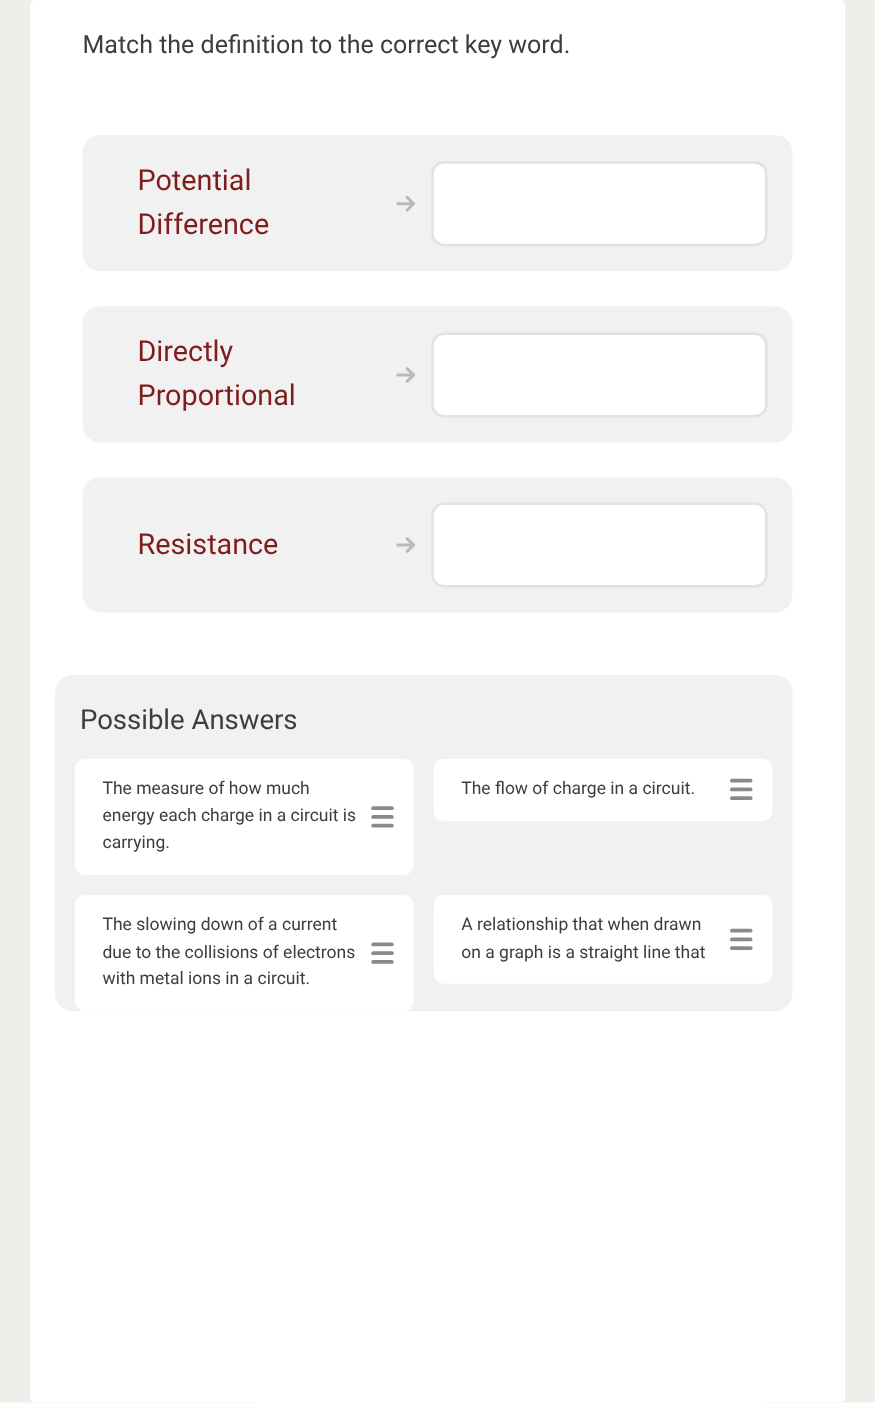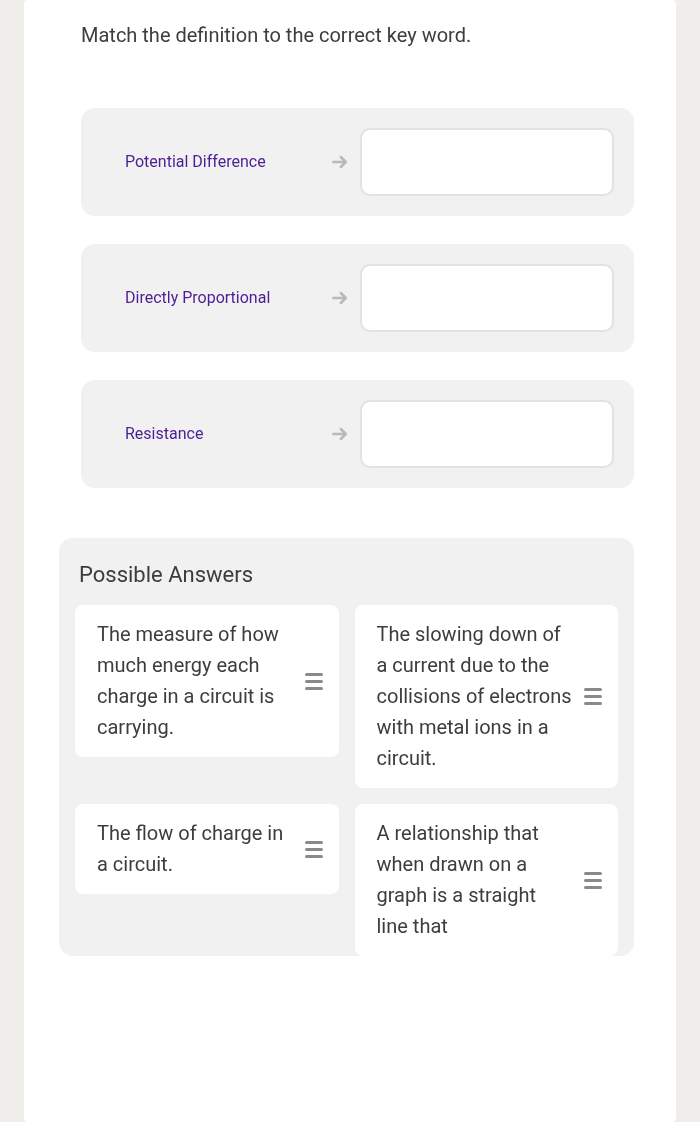--- a/index.html
+++ b/index.html
@@ -6,21 +6,21 @@
   html, body { width: 700px; height: 1122px; }
   body {
     background: #efeeea;
     font-family: -apple-system, BlinkMacSystemFont, "Segoe UI", Roboto, sans-serif;
     color: #3d3d3d;
     padding: 0 24px;
   }
   .card {
     background: #ffffff;
     border-radius: 4px;
-    padding: 22px 0 0 15px;
+    padding: 22px 0 0 0;
     min-height: 1122px;
     overflow: hidden;
   }
   .prompt {
     font-size: 20px;
     color: #3d3d3d;
     padding: 0 42px 60px 42px;
     line-height: 1.3;
   }
   .match-rows {
@@ -29,22 +29,22 @@
   .match-row {
     background: #f1f1f1;
     border-radius: 14px;
     display: flex;
     align-items: center;
     padding: 20px 20px 20px 44px;
     margin-bottom: 28px;
   }
   .match-label {
     flex: 0 0 195px;
-    font-size: 16px;
-    color: #4c1d95;
+    font-size: 23px;
+    color: #7f1d1d;
     line-height: 1.5;
   }
   .arrow-wrap {
     flex: 0 0 40px;
     display: flex;
     align-items: center;
     justify-content: center;
   }
   .dropzone {
     flex: 1;
@@ -73,21 +73,21 @@
   .answer-card {
     background: #ffffff;
     border-radius: 8px;
     padding: 14px 14px 14px 22px;
     display: flex;
     align-items: center;
     gap: 10px;
   }
   .answer-text {
     flex: 1;
-    font-size: 20px;
+    font-size: 14px;
     line-height: 1.55;
     color: #3d3d3d;
   }
   .drag-handle {
     flex: 0 0 22px;
     display: flex;
     flex-direction: column;
     align-items: center;
     gap: 4px;
   }
@@ -152,30 +152,30 @@
       <div class="answer-card">
         <div class="answer-text">The measure of how much energy each charge in a circuit is carrying.</div>
         <div class="drag-handle">
             <span></span>
             <span></span>
             <span></span>
           </div>
       </div>
 
       <div class="answer-card">
-        <div class="answer-text">The slowing down of a current due to the collisions of electrons with metal ions in a circuit.</div>
+        <div class="answer-text">The flow of charge in a circuit.</div>
         <div class="drag-handle">
             <span></span>
             <span></span>
             <span></span>
           </div>
       </div>
 
       <div class="answer-card">
-        <div class="answer-text">The flow of charge in a circuit.</div>
+        <div class="answer-text">The slowing down of a current due to the collisions of electrons with metal ions in a circuit.</div>
         <div class="drag-handle">
             <span></span>
             <span></span>
             <span></span>
           </div>
       </div>
 
       <div class="answer-card">
         <div class="answer-text">A relationship that when drawn on a graph is a straight line that</div>
         <div class="drag-handle">

